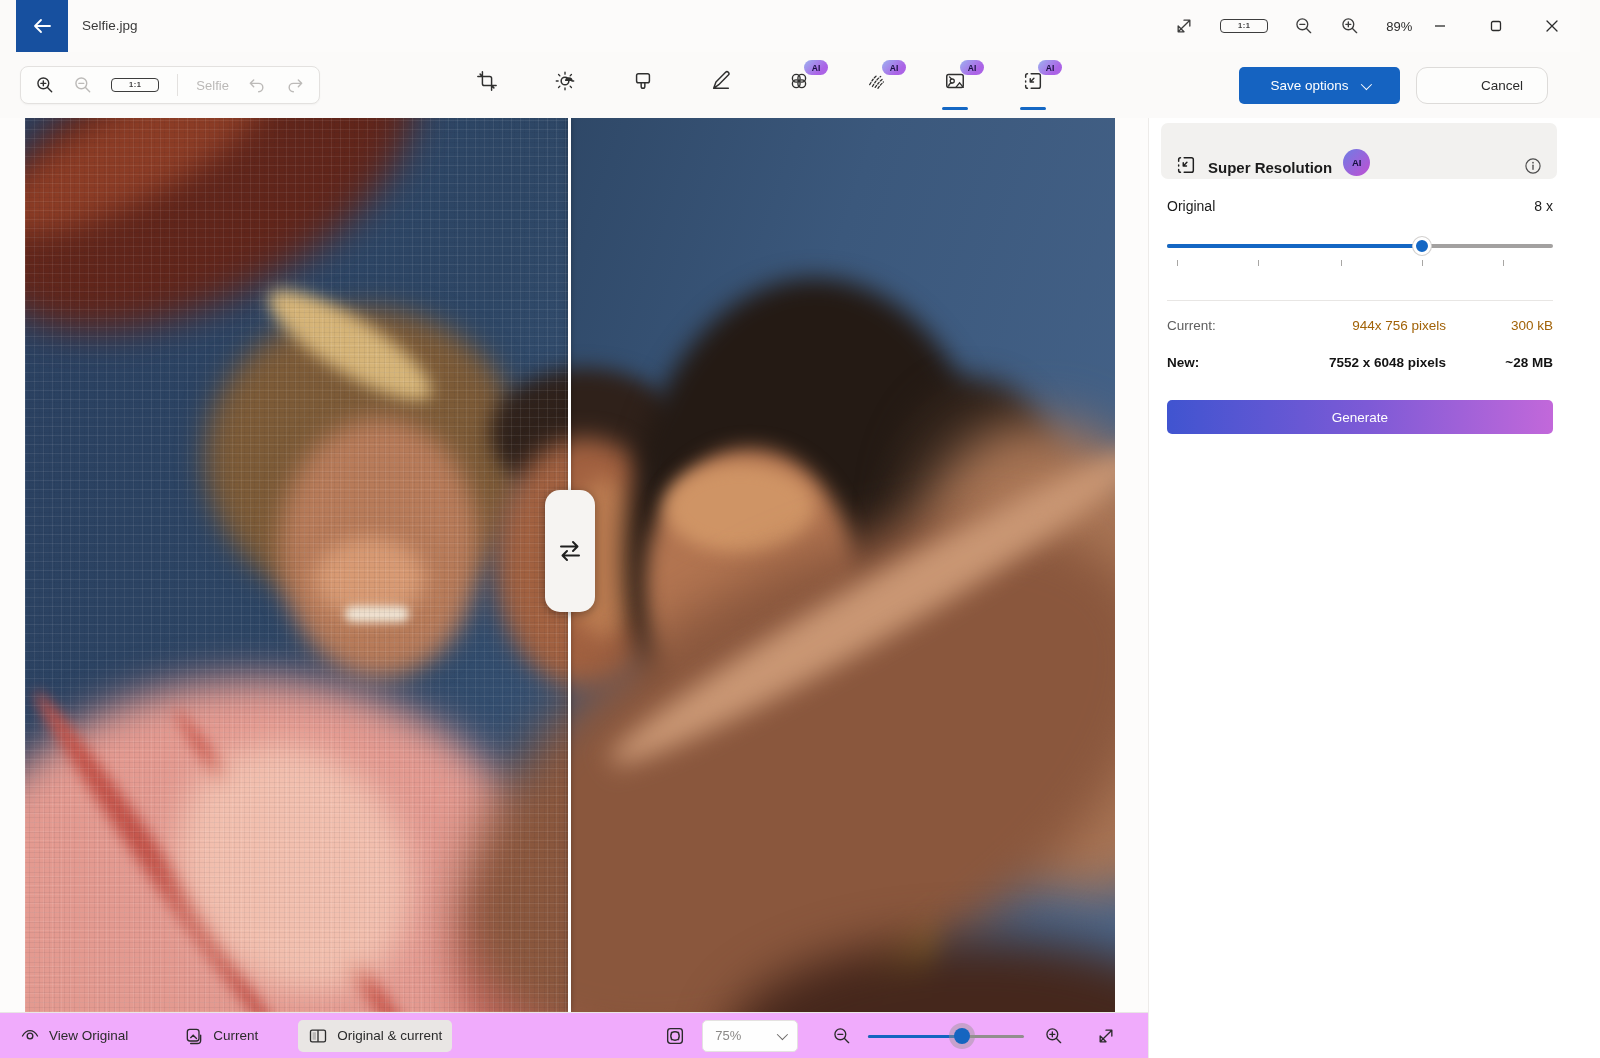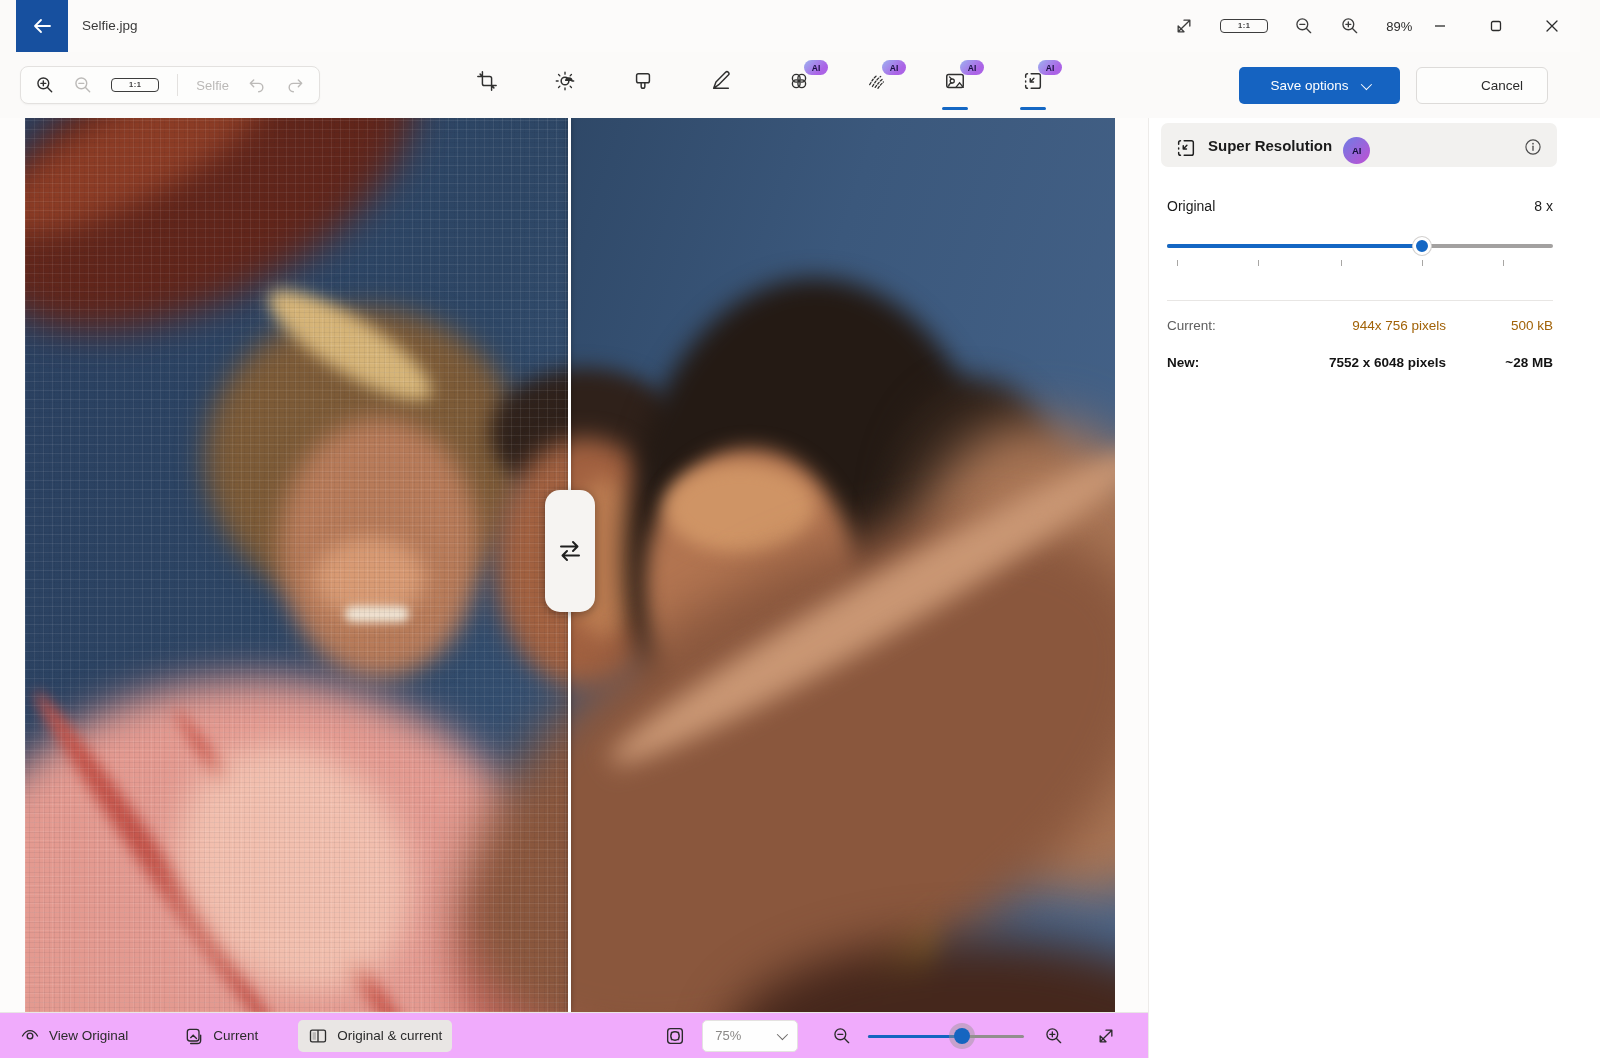--- a/index.html
+++ b/index.html
@@ -21,21 +21,21 @@
   
   .toolbar { position:absolute; left:0; top:52px; width:1600px; height:66px; }
   .tool-group-left { position:absolute; left:20px; top:14px; height:38px; display:flex; align-items:center; gap:18px; padding:0 14px; background:#fdfdfc; border:1px solid #e3e1df; border-radius:8px; box-shadow:0 1px 2px rgba(0,0,0,.04); }
   .tg-divider { width:1px; height:22px; background:#e3e1df; }
   .reset-label { font-size:13px; color:#bbb9b7; cursor:default; }
   .center-tools { position:absolute; left:470px; top:8px; display:flex; gap:44px; }
   .ct-item { position:relative; width:34px; height:50px; display:flex; flex-direction:column; align-items:center; justify-content:flex-start; padding-top:10px; cursor:pointer; }
   .ai-pill { position:absolute; top:0; right:-12px; width:24px; height:15px; border-radius:8px; background:linear-gradient(135deg,#9db2f0 0%,#ab63e6 70%); font-size:8.5px; font-weight:bold; color:#191243; display:flex; align-items:center; justify-content:center; }
   .tool-underline { position:absolute; bottom:0; left:4px; width:26px; height:3px; border-radius:2px; background:#1467c4; }
   .save-btn { position:absolute; left:1239px; top:15px; width:161px; height:37px; background:#1563c1; border-radius:5px; display:flex; align-items:center; justify-content:center; gap:12px; color:#fff; font-size:13.5px; cursor:pointer; }
-  .cancel-btn { position:absolute; left:1416px; top:15px; width:132px; height:37px; background:#fdfdfc; border:1px solid #dddbd9; border-radius:6px; display:flex; align-items:center; justify-content:center; font-size:13.5px; color:#2b2b2b; cursor:pointer;padding-left:40px; }
+  .cancel-btn { position:absolute; left:1416px; top:15px; width:132px; height:37px; background:#fdfdfc; border:1px solid #dddbd9; border-radius:11px; display:flex; align-items:center; justify-content:center; font-size:13.5px; color:#2b2b2b; cursor:pointer;padding-left:40px; }
   .chev { width:8px; height:8px; border-right:1.6px solid currentColor; border-bottom:1.6px solid currentColor; transform:rotate(45deg) translateY(-2px); }
 
   
   .canvas-area { position:absolute; left:0; top:118px; width:1148px; height:894px; background:#fdfcfb; }
   .photo { position:absolute; left:25px; top:0; width:1090px; height:894px; overflow:hidden; background:linear-gradient(108deg,#2a4060 0%,#2e4766 38%,#3b587c 62%,#47658c 100%); }
   .b { position:absolute; border-radius:50%; }
   .pixel-grid { position:absolute; left:0; top:0; width:50%; height:100%;
     background-image:
       repeating-linear-gradient(0deg, rgba(255,255,255,.07) 0 1px, transparent 1px 9px),
       repeating-linear-gradient(90deg, rgba(255,255,255,.07) 0 1px, transparent 1px 9px),
@@ -50,21 +50,21 @@
   .bb-item { display:flex; align-items:center; gap:9px; font-size:13.5px; color:#2b2b2b; padding:6px 10px; border-radius:5px; cursor:pointer; }
   .bb-item.selected { background:#e9e6e4; }
   .zoom-select { width:96px; height:32px; background:#fefefe; border:1px solid #e4e2e0; border-radius:5px; display:flex; align-items:center; justify-content:space-between; padding:0 12px; font-size:13px; color:#8b8987; cursor:pointer; }
   .hslider { position:relative; width:156px; height:16px; cursor:pointer; }
   .hslider .track { position:absolute; left:0; top:7px; width:100%; height:3.5px; border-radius:2px; background:#918f8d; }
   .hslider .fill { position:absolute; left:0; top:7px; height:3.5px; border-radius:2px; background:#1565c0; }
   .hslider .thumb { position:absolute; top:0; width:16px; height:16px; margin-left:-8px; border-radius:50%; background:#1565c0; box-shadow:0 0 0 5px rgba(150,148,146,.45); cursor:grab; }
 
   
   .panel { position:absolute; left:1148px; top:118px; width:452px; height:940px; background:#ffffff; border-left:1px solid #edebe9; }
-  .panel-header { position:absolute; left:12px; top:5px; width:396px; height:44px; background:#f2f1ef; border-radius:7px; display:flex; align-items:flex-start; padding:14px 14px; gap:11px; }
+  .panel-header { position:absolute; left:12px; top:5px; width:396px; height:56px; background:#f2f1ef; border-radius:7px; display:flex; align-items:flex-end; padding:3px 14px; gap:11px; }
   .panel-title { font-size:15px; font-weight:700; color:#1b1b1b; }
   .ai-circle { width:27px; height:27px; border-radius:50%; background:linear-gradient(135deg,#6f7de4 0%,#b058d6 80%); display:flex; align-items:center; justify-content:center; font-size:9.5px; font-weight:bold; color:#14103c; }
   .info-btn { margin-left:auto; cursor:pointer; display:flex; }
   .upscale-row { position:absolute; left:18px; top:80px; width:386px; display:flex; justify-content:space-between; font-size:14px; color:#1b1b1b; }
   .upscale-slider { position:absolute; left:18px; top:118px; width:386px; height:20px; cursor:pointer; }
   .upscale-slider .track { position:absolute; left:0; top:8px; width:100%; height:4px; border-radius:2px; background:#a3a1a0; }
   .upscale-slider .fill { position:absolute; left:0; top:8px; height:4px; border-radius:2px; background:#1467c4; }
   .upscale-slider .thumb { position:absolute; top:1px; width:18px; height:18px; margin-left:-9px; border-radius:50%; background:#1467c4; border:3.5px solid #ffffff; box-shadow:0 0 0 1px #d3d1cf; cursor:grab; }
   .tick { position:absolute; top:24px; width:1px; height:6px; background:#a8a6a4; }
   .panel-divider { position:absolute; left:18px; top:182px; width:386px; height:1px; background:#e8e6e4; }
@@ -394,23 +394,26 @@
       <div class="tick" style="left:45%;"></div>
       <div class="tick" style="left:66%;"></div>
       <div class="tick" style="left:87%;"></div>
     </div>
 
     <div class="panel-divider"></div>
 
     <div class="stat-row stat-current">
       <span class="c1">Current:</span>
       <span class="c2">944x 756 pixels</span>
-      <span class="c3">500 kB</span>
+      <span class="c3">300 kB</span>
     </div>
     <div class="stat-row stat-new">
       <span class="c1">New:</span>
       <span class="c2">7552 x 6048 pixels</span>
       <span class="c3">~28 MB</span>
     </div>
 
+    <div class="generate-btn">
+      <span>Generate</span>
+    </div>
   </div>
 
 </div>
 
 </body></html>

